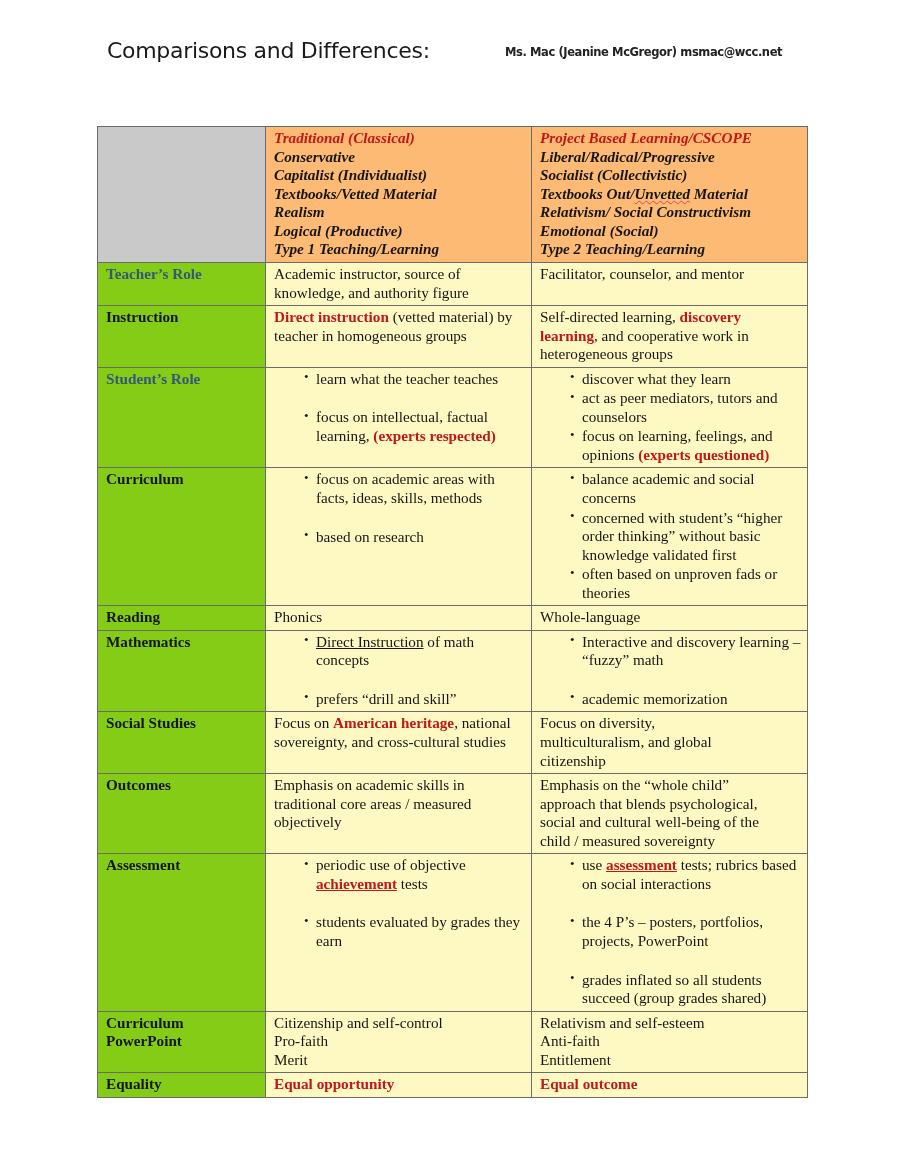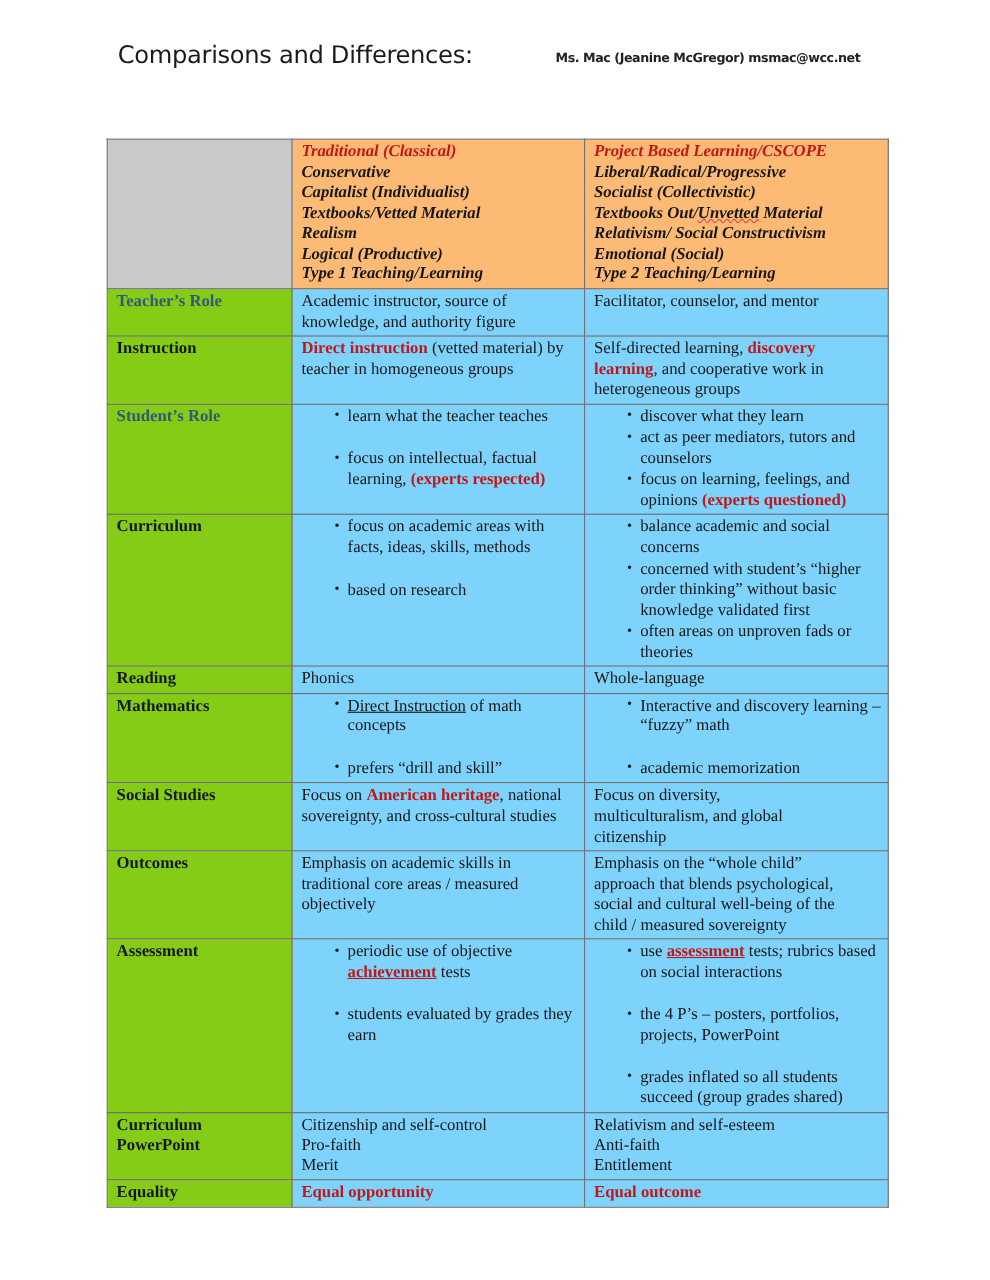--- a/index.html
+++ b/index.html
@@ -68,21 +68,21 @@
   col.c-trad  { width: 266px; }
   col.c-pbl   { width: 276px; }
 
   td.label-cell {
     background: #84cc16;
     font-weight: bold;
     padding-top: 3px;
     padding-left: 10px;
   }
   td.body-cell {
-    background: #7dd3fc;
+    background: #fef9c3;
   }
   td.head-cell {
     background: #fdba74;
     font-weight: bold;
     padding-top: 3px;
     font-style: italic;
   }
   tr.head-row td.label-cell { background: #c9c9c9; }
   .red-b    { color: #c11718; font-weight: bold; }
   .red-bu   { color: #c11718; font-weight: bold; text-decoration: underline; }
@@ -208,21 +208,21 @@
       <td class="body-cell">
         <ul class="bl">
           <li><span>focus on academic areas with facts, ideas, skills, methods</span></li>
           <li class="spaced"><span>based on research</span></li>
         </ul>
       </td>
       <td class="body-cell">
         <ul class="bl">
           <li><span>balance academic and social concerns</span></li>
           <li class="tight"><span>concerned with student’s “higher order thinking” without basic knowledge validated first</span></li>
-          <li class="tight"><span>often areas on unproven fads or theories</span></li>
+          <li class="tight"><span>often based on unproven fads or theories</span></li>
         </ul>
       </td>
     </tr>
 
     <tr>
       <td class="label-cell">
         <span>Reading</span>
       </td>
       <td class="body-cell">
         <span class="line">Phonics</span>

